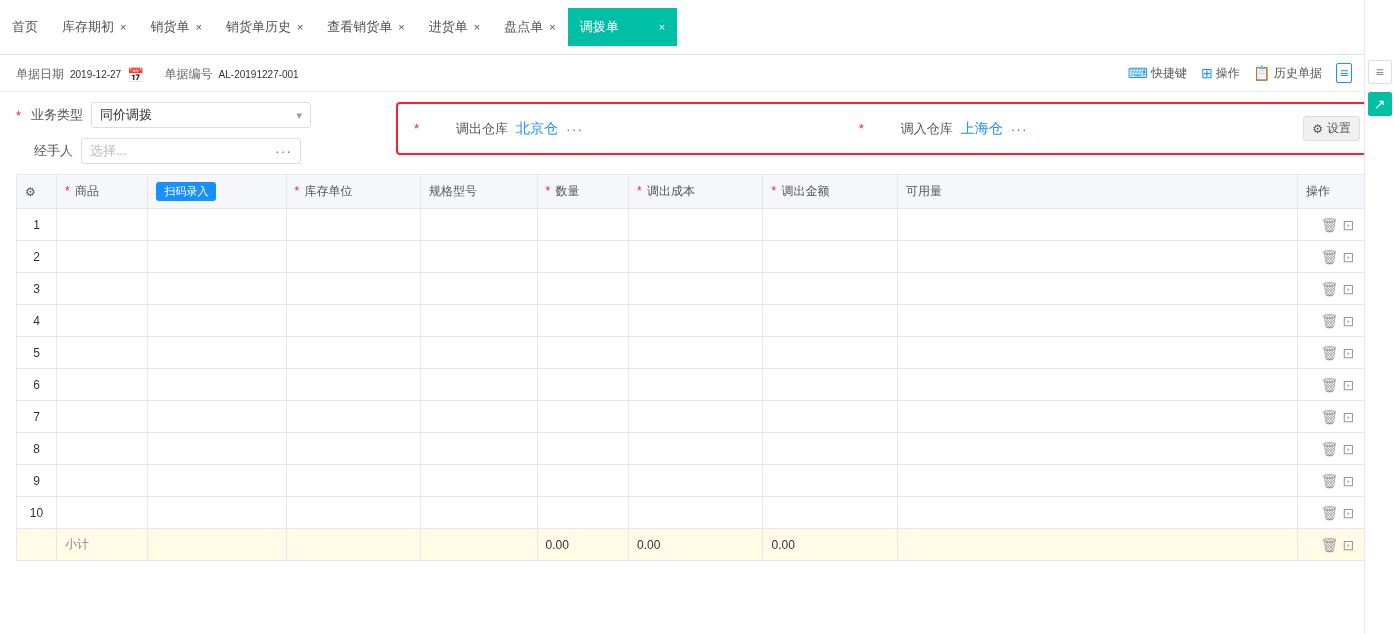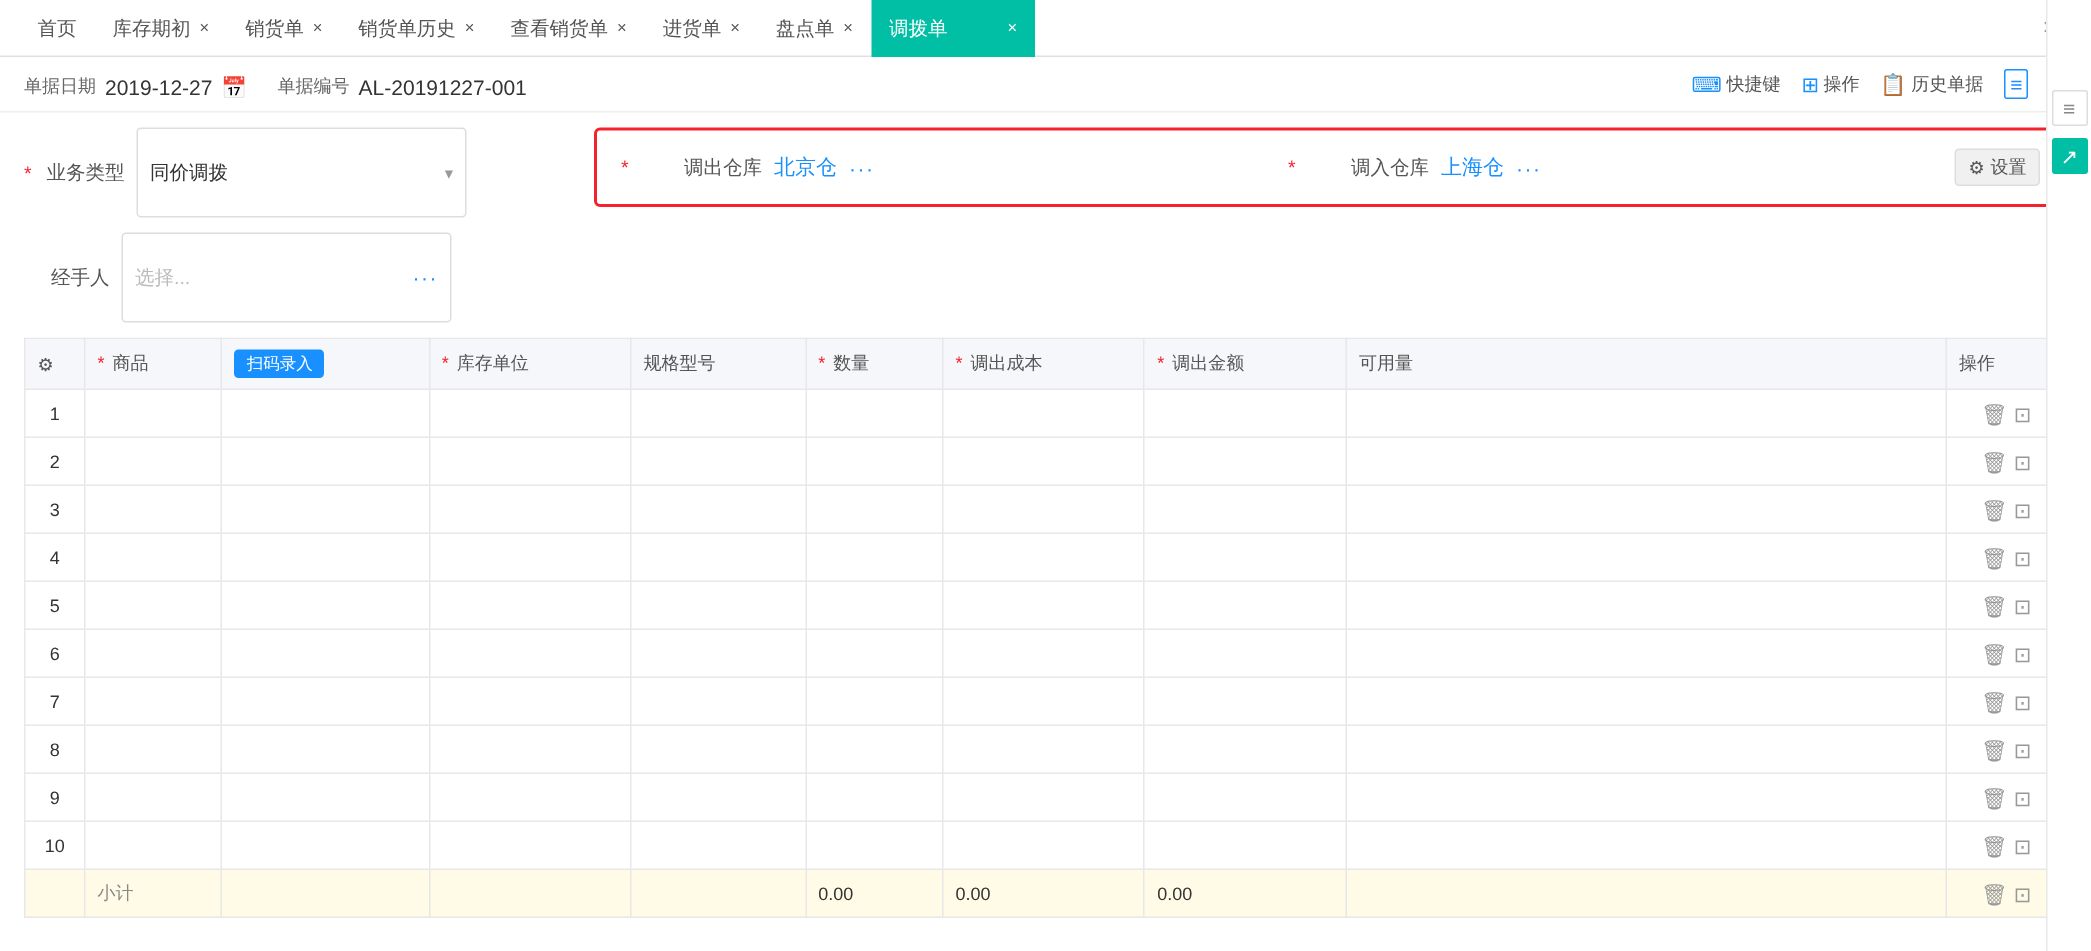--- a/index.html
+++ b/index.html
@@ -4,22 +4,22 @@
   <style>
     * { box-sizing: border-box; margin: 0; padding: 0; }
     body { font-family: 'Microsoft YaHei', Arial, sans-serif; font-size: 13px; color: #333; background: #fff; overflow: hidden; }
 
     
     .tab-bar {
       display: flex;
       align-items: center;
       border-bottom: 1px solid #e0e0e0;
       background: #fff;
-      height: 38px;
-      padding: 0 13px;
+      height: 55px;
+      padding: 0 0;
       position: relative;
     }
     .tab-item {
       display: flex;
       align-items: center;
       padding: 0 12px;
       height: 38px;
       cursor: pointer;
       font-size: 13px;
       color: #555;
@@ -56,21 +56,21 @@
       background: #fff;
     }
     .toolbar-item {
       display: flex;
       align-items: center;
       gap: 6px;
       font-size: 13px;
       color: #555;
     }
     .toolbar-label { color: #666; font-size: 12px; }
-    .toolbar-value { color: #333; font-size: 14px; }
+    .toolbar-value { color: #333; font-size: 10px; }
     .calendar-icon { color: #1890ff; cursor: pointer; font-size: 14px; }
 
     
     .right-toolbar {
       margin-left: auto;
       display: flex;
       align-items: center;
       gap: 14px;
       font-size: 12px;
       color: #555;
@@ -107,21 +107,21 @@
       align-items: center;
       gap: 8px;
     }
     .required-star { color: #f5222d; margin-right: 2px; }
     .form-label { color: #555; white-space: nowrap; }
     .form-select {
       display: flex;
       align-items: center;
       border: 1px solid #ddd;
       border-radius: 3px;
-      padding: 20px 8px;
+      padding: 3px 8px;
       min-width: 200px;
       cursor: pointer;
       background: #fff;
       justify-content: space-between;
     }
     .form-select-value { color: #333; }
     .form-select-arrow { color: #999; font-size: 11px; }
     .form-input-placeholder { color: #bbb; }
     .more-dots { color: #1890ff; cursor: pointer; font-size: 14px; letter-spacing: 1px; }
 

